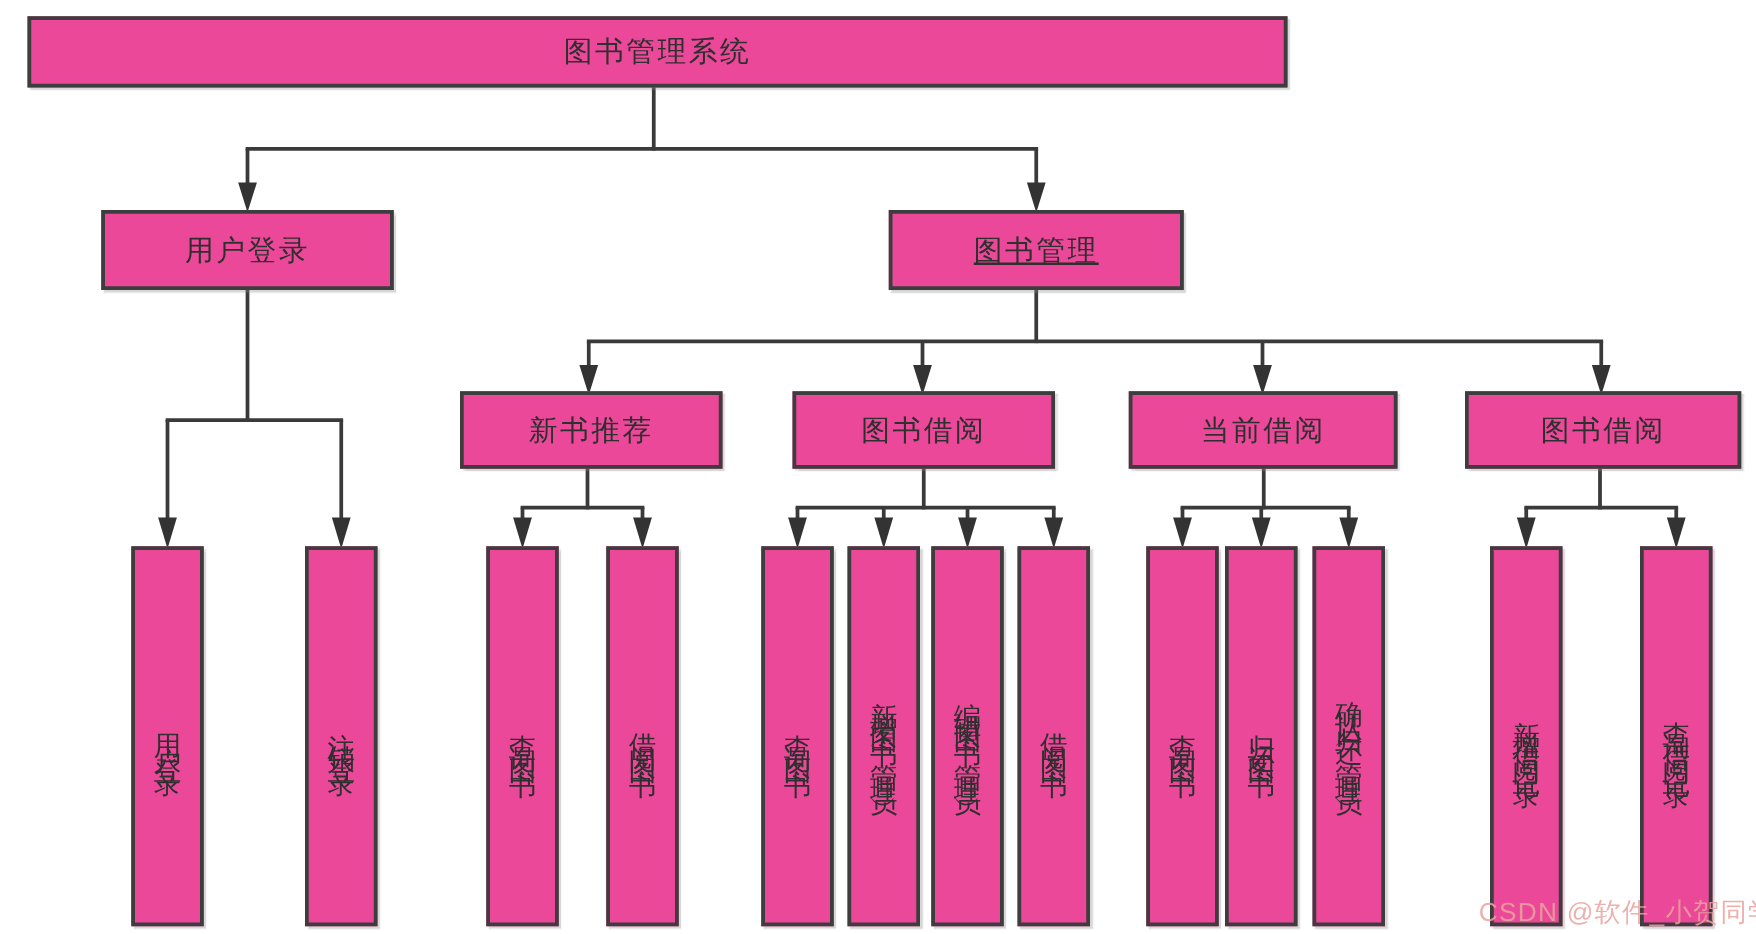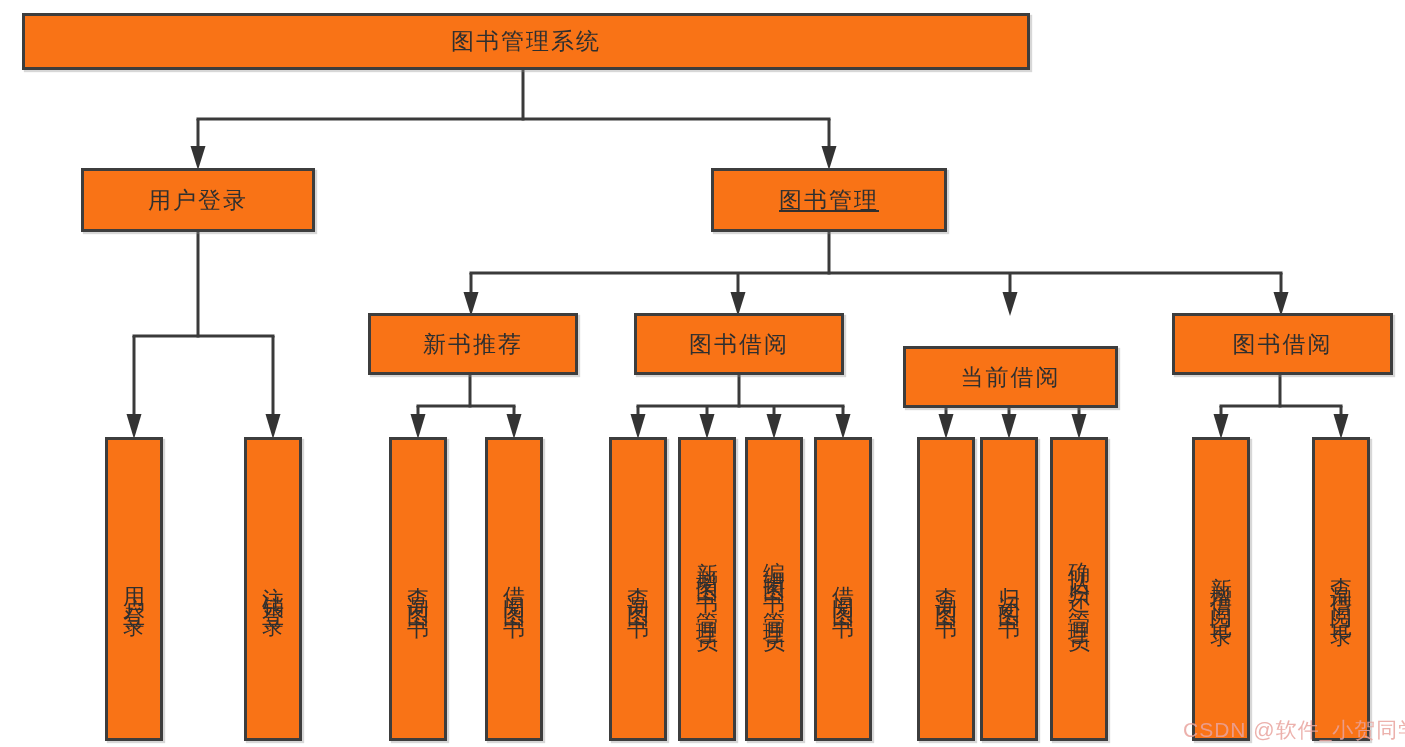--- a/index.html
+++ b/index.html
@@ -16,21 +16,21 @@
     position: absolute;
     left: 0; top: 0;
     width: 1405px; height: 747px;
     z-index: 1;
   }
   .connector-layer line { stroke: #3a3a3a; stroke-width: 3; }
   .connector-layer polygon { fill: #333333; stroke: none; }
   .node {
     position: absolute;
     box-sizing: border-box;
-    background: #f97316;
+    background: #ec4899;
     border: 3px solid #3d3d3d;
     display: flex;
     align-items: center;
     justify-content: center;
     z-index: 2;
     box-shadow: 2px 2px 1px rgba(140,140,140,0.35);
   }
   .h-label {
     font-size: 23px;
     letter-spacing: 2px;
@@ -139,21 +139,21 @@
   <div class="node" style="left:711px; top:168px; width:236px; height:64px;text-decoration:underline;">
     <span class="h-label">图书管理</span>
   </div>
 
   <div class="node" style="left:368px; top:313px; width:210px; height:62px;">
     <span class="h-label">新书推荐</span>
   </div>
   <div class="node" style="left:634px; top:313px; width:210px; height:62px;">
     <span class="h-label">图书借阅</span>
   </div>
-  <div class="node" style="left:903px; top:313px; width:215px; height:62px;margin-top:33px;">
+  <div class="node" style="left:903px; top:313px; width:215px; height:62px;">
     <span class="h-label">当前借阅</span>
   </div>
   <div class="node" style="left:1172px; top:313px; width:221px; height:62px;">
     <span class="h-label">图书借阅</span>
   </div>
 
   <div class="node leaf" style="left:105px; top:437px; width:58px; height:304px;">
     <span class="v-label">用户登录</span>
   </div>
   <div class="node leaf" style="left:244px; top:437px; width:58px; height:304px;">

